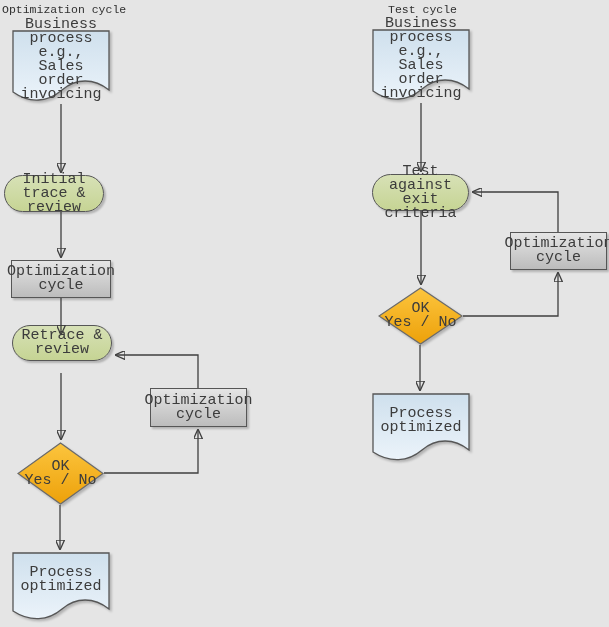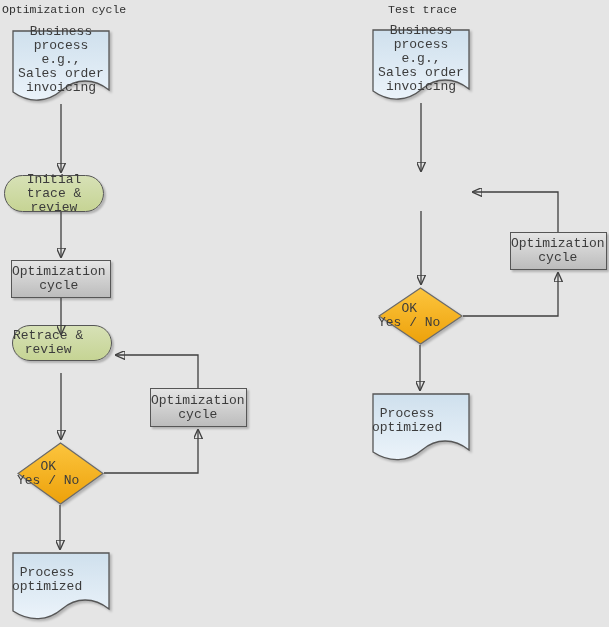--- a/index.html
+++ b/index.html
@@ -12,23 +12,23 @@
   }
   .chart-title{
     position:absolute;
     font-size:11.5px;
     color:#303030;
     white-space:nowrap;
   }
   .node{
     position:absolute;
     box-sizing:border-box;
-    display:flex;align-items:center;
+    display:flex;align-items:center;justify-content:center;
     text-align:center;
-    font-size:13px;line-height:14px;color:#3c3c3c;
+    font-size:15px;line-height:14px;color:#3c3c3c;
   }
   .label{white-space:pre-line;}
   .stadium{
     border:1.3px solid #565656;
     border-radius:19px;
     background:linear-gradient(180deg,#d7e1b6 0%,#c6d494 100%);
     box-shadow:2px 2px 2px rgba(0,0,0,0.22);
   }
   .process{
     border:1.3px solid #565656;
@@ -114,32 +114,36 @@
   </div>
 
   <div class="node doc" style="left:12px;top:552px;width:98px;height:72px;">
     <svg class="doc-shape" viewBox="0 0 98 72" preserveAspectRatio="none">
       <path d="M1,1 H97 V57 C82,45 64,45 50,57 C36,69 18,70 1,59 Z" fill="url(#gradDoc)" stroke="#565656" stroke-width="1.3"></path>
     </svg>
     <div class="label">Process
 optimized</div>
   </div>
 
-  <div class="chart-title" style="left:388px;top:3px;">Test trace</div>
+  <div class="chart-title" style="left:388px;top:3px;">Test cycle</div>
 
   <div class="node doc" style="left:372px;top:29px;width:98px;height:76px;">
     <svg class="doc-shape" viewBox="0 0 98 76" preserveAspectRatio="none">
       <path d="M1,1 H97 V60 C82,48 64,48 50,60 C36,72 18,74 1,62 Z" fill="url(#gradDoc)" stroke="#565656" stroke-width="1.3"></path>
     </svg>
     <div class="label">Business
 process e.g.,
 Sales order
 invoicing</div>
   </div>
 
+  <div class="node stadium" style="left:372px;top:174px;width:97px;height:37px;">
+    <div class="label">Test against
+exit criteria</div>
+  </div>
 
   <div class="node process" style="left:510px;top:232px;width:97px;height:38px;">
     <div class="label">Optimization
 cycle</div>
   </div>
 
   <div class="node diamond" style="left:378px;top:287px;width:85px;height:58px;">
     <svg class="diamond-shape" viewBox="0 0 85 58" preserveAspectRatio="none">
       <polygon points="42.5,1 84,29 42.5,57 1,29" fill="url(#gradOrange)" stroke="#6a6a6a" stroke-width="1.3"></polygon>
     </svg>

